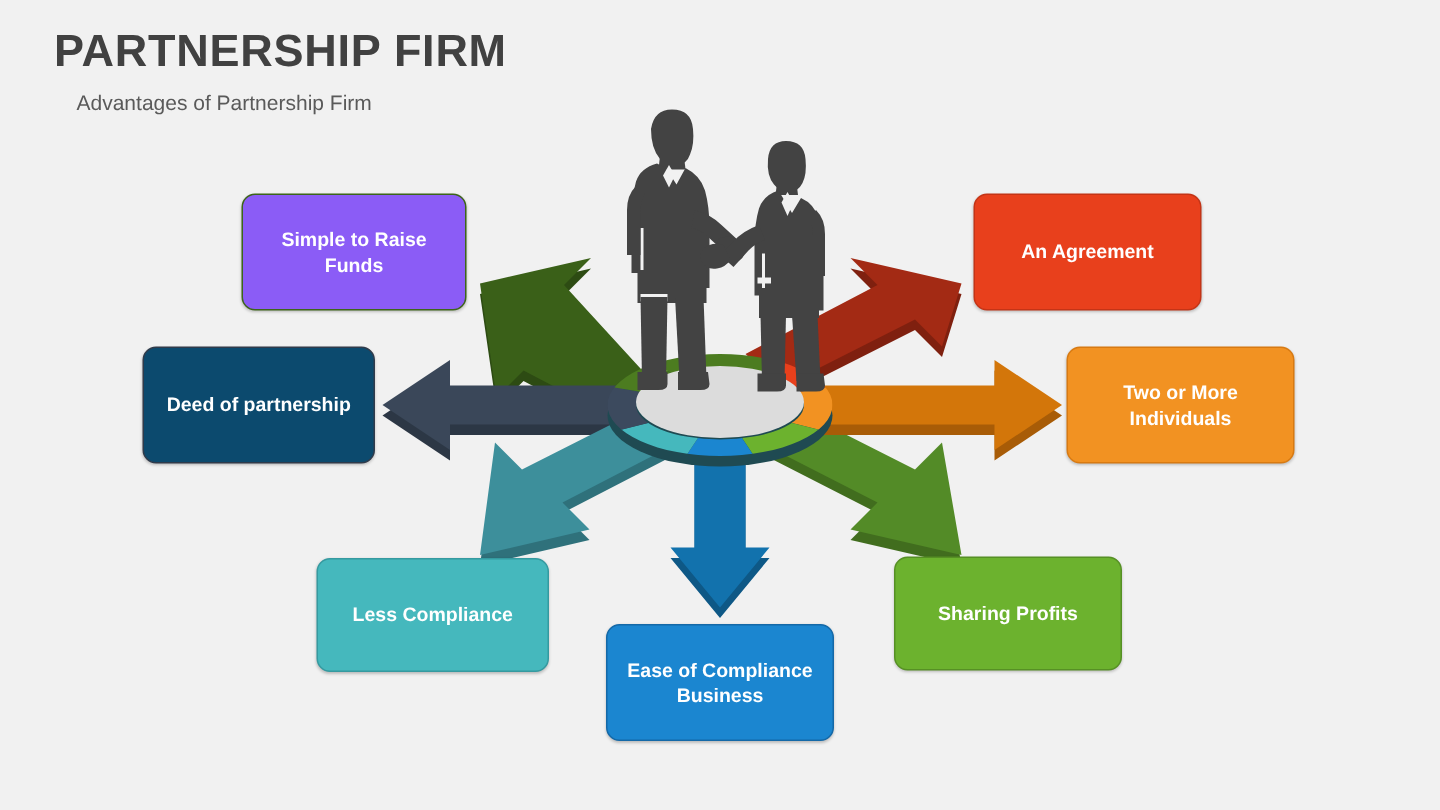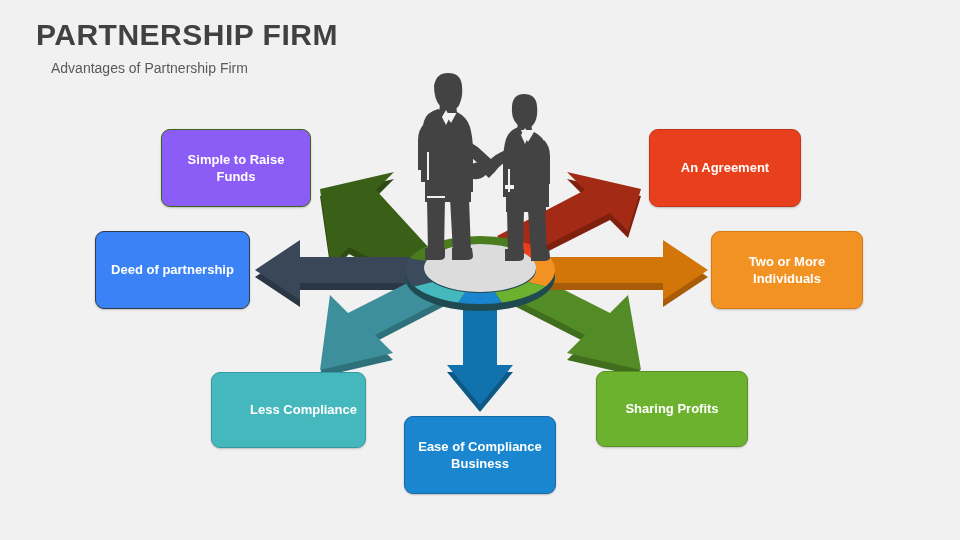--- a/index.html
+++ b/index.html
@@ -191,24 +191,24 @@
 
         <path d="M505,249 l19,0 l0,8 q0,4 -6,4 l-13,0 Z"></path>
         <path d="M531,249 l18,0 l1,8 q0,4 -6,4 l-13,0 Z"></path>
       </g>
     </g>
   </svg>
 
   <div class="node-box" style="left: 161px; top: 129px; width: 150px; height: 78px; background: #8b5cf6; border: 1px solid rgb(61, 101, 25);">
     <span class="node-label">Simple to Raise Funds</span>
   </div>
-  <div class="node-box" style="left: 95px; top: 231px; width: 155px; height: 78px; background: #3b82f6; border: 1px solid rgb(48, 59, 75);">
+  <div class="node-box" style="left: 95px; top: 231px; width: 155px; height: 78px; background: #0c4a6e; border: 1px solid rgb(48, 59, 75);">
     <span class="node-label">Deed of partnership</span>
   </div>
-  <div class="node-box" style="left: 211px; top: 372px; width: 155px; height: 76px; background: rgb(69, 184, 189); border: 1px solid rgb(53, 154, 160); text-align: right;">
+  <div class="node-box" style="left: 211px; top: 372px; width: 155px; height: 76px; background: rgb(69, 184, 189); border: 1px solid rgb(53, 154, 160);">
     <span class="node-label">Less Compliance</span>
   </div>
   <div class="node-box" style="left: 404px; top: 416px; width: 152px; height: 78px; background: rgb(27, 134, 208); border: 1px solid rgb(20, 105, 168);">
     <span class="node-label">Ease of Compliance Business</span>
   </div>
   <div class="node-box" style="left: 596px; top: 371px; width: 152px; height: 76px; background: rgb(108, 178, 46); border: 1px solid rgb(86, 144, 36);">
     <span class="node-label">Sharing Profits</span>
   </div>
   <div class="node-box" style="left: 711px; top: 231px; width: 152px; height: 78px; background: rgb(242, 146, 34); border: 1px solid rgb(216, 122, 18);">
     <span class="node-label">Two or More Individuals</span>

